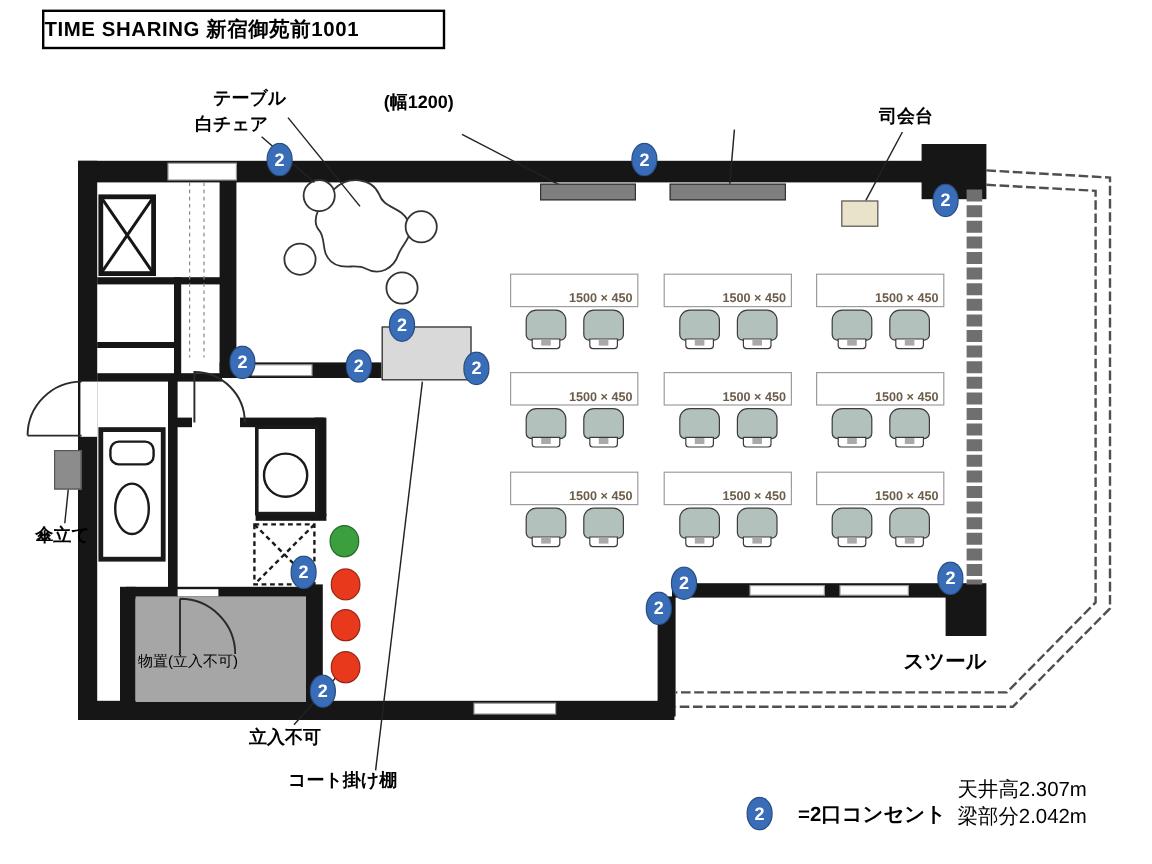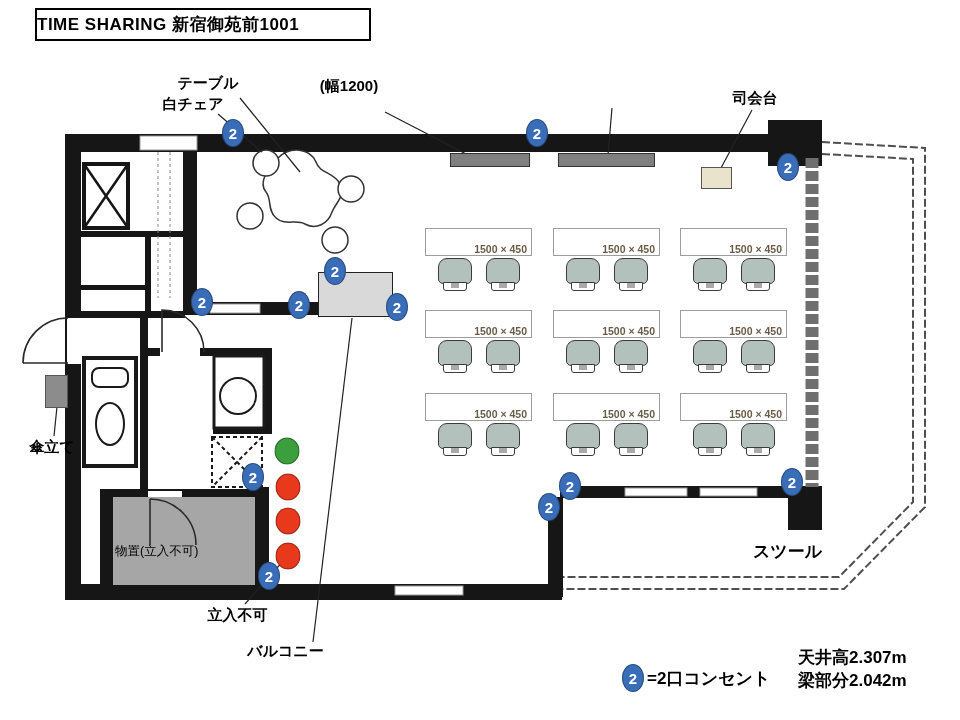--- a/index.html
+++ b/index.html
@@ -24,22 +24,22 @@
   .chair .tab{width:8px;height:5px;background:#a9a9a9;margin-top:0px;}
   .marker{position:absolute;width:20px;height:26px;border-radius:50%;transform:translate(-50%,-50%);
           color:#fff;font-weight:700;font-size:15px;display:flex;align-items:center;justify-content:center;
           border:1px solid rgba(0,0,0,.3);}
   .stool{position:absolute;width:23px;height:25px;border-radius:50%;transform:translate(-50%,-50%);
          border:1px solid rgba(0,0,0,.35);}
   .legend{position:absolute;left:622px;top:664px;display:flex;align-items:center;}
   .legend .marker-s{position:static;transform:none;width:20px;height:26px;border-radius:50%;color:#fff;
           font-weight:700;font-size:15px;display:flex;align-items:center;justify-content:center;
           border:1px solid rgba(0,0,0,.3);}
-  .legend .legend-text{font-weight:700;font-size:17px;margin-left:3px;}
-  .specs{position:absolute;left:798px;top:646px;font-weight:700;font-size:17px;line-height:23px;white-space:nowrap;}
+  .legend .legend-text{font-weight:700;font-size:17px;margin-left:21px;}
+  .specs{position:absolute;left:798px;top:646px;font-weight:400;font-size:17px;line-height:23px;white-space:nowrap;}
 </style>
 </head>
 <body>
 
 <div class="stage">
 
   <svg class="plan" width="960" height="720" viewBox="0 0 960 720">
     <g fill="#161616">
       <rect x="65" y="134" width="707" height="18"></rect>
       <rect x="768" y="120" width="54" height="46"></rect>
@@ -135,21 +135,21 @@
   <div class="storage-label" style="left:115px;top:543px;width:140px;">物置(立入不可)</div>
 
   <div class="lbl" style="left:160px;top:73px;width:96px;">テーブル</div>
   <div class="lbl" style="left:145px;top:94px;width:96px;">白チェア</div>
   <div class="lbl" style="left:278px;top:76px;width:142px;">
     <div>(幅1200)</div>
   </div>
   <div class="lbl" style="left:712px;top:88px;width:86px;">司会台</div>
   <div class="lbl" style="left:12px;top:437px;width:80px;">傘立て</div>
   <div class="lbl" style="left:190px;top:605px;width:95px;">立入不可</div>
-  <div class="lbl" style="left:218px;top:641px;width:135px;">バルコニー</div>
+  <div class="lbl" style="left:218px;top:641px;width:135px;">コート掛け棚</div>
   <div class="lbl" style="left:720px;top:541px;width:135px;font-size:17px;">スツール</div>
 
   <div id="tables-layer">
       <div class="table" style="left: 425px; top: 228px; width: 107px; height: 28px;">
         <span class="tlabel" style="color: rgb(107, 92, 73);">1500 × 450</span>
       </div>
       <div class="chair" style="left: 438px; top: 258px;">
         <div class="seat" style="background: rgb(179, 193, 189);"></div>
         <div class="base">
           <div class="tab"></div>

